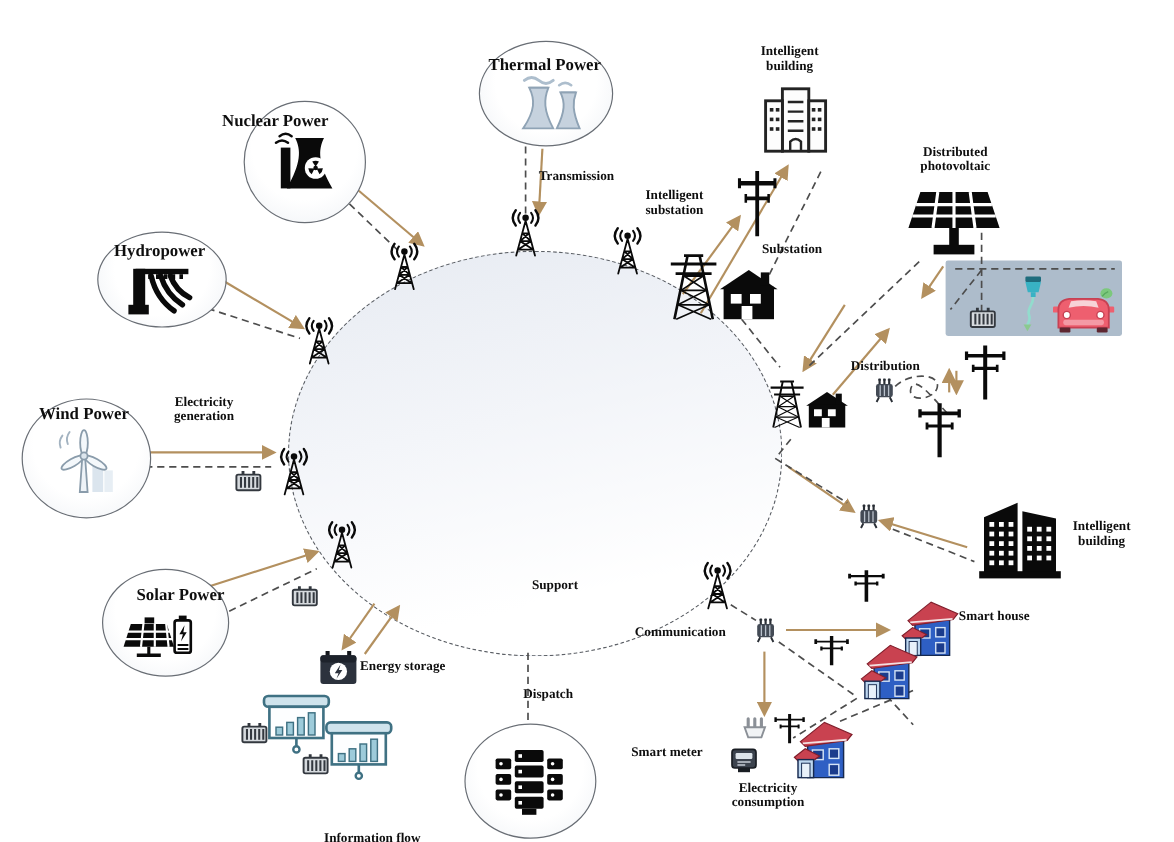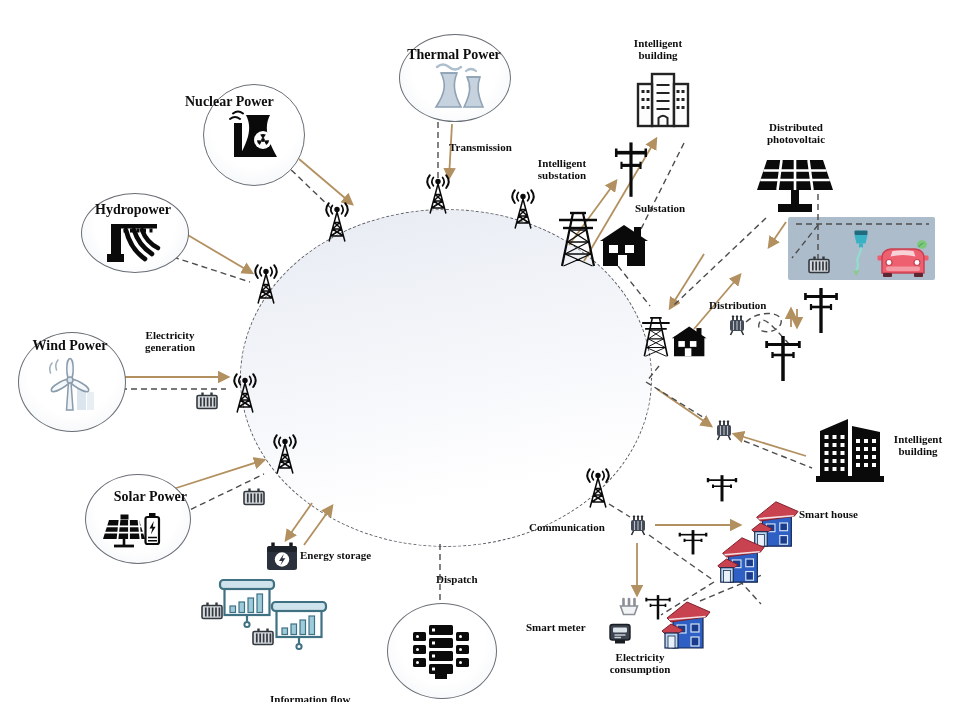--- a/index.html
+++ b/index.html
@@ -511,20 +511,21 @@
     <div>photovoltaic</div>
   </div>
   <div class="lbl" style="left:709px;top:267px;">Distribution</div>
   <div class="lbl ctr" style="left:880px;top:401px;width:76px;">
     <div>Intelligent</div>
     <div>building</div>
   </div>
   <div class="lbl" style="left:799px;top:476px;">Smart house</div>
   <div class="lbl" style="left:529px;top:489px;">Communication</div>
   <div class="lbl ctr" style="left:355px;top:450px;width:215px;">
+    <div>Support</div>
   </div>
   <div class="lbl" style="left:436px;top:541px;">Dispatch</div>
   <div class="lbl" style="left:526px;top:589px;">Smart meter</div>
   <div class="lbl ctr" style="left:584px;top:619px;width:112px;">
     <div>Electricity</div>
     <div>consumption</div>
   </div>
   <div class="lbl" style="left:300px;top:517px;">Energy storage</div>
 
   <div class="lbl" style="left:270px;top:661px;">Information flow</div>

